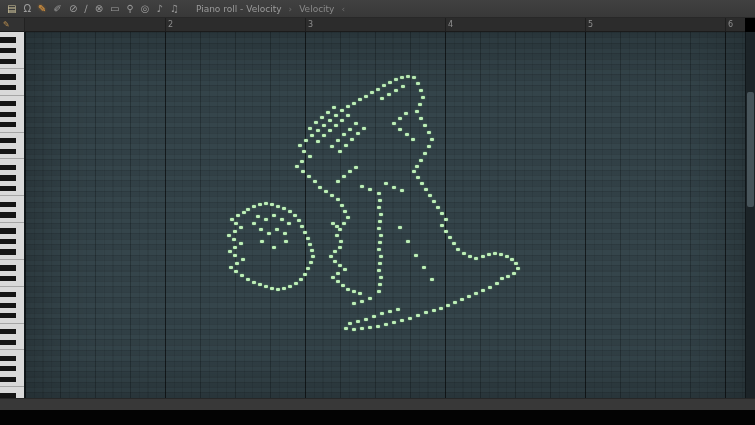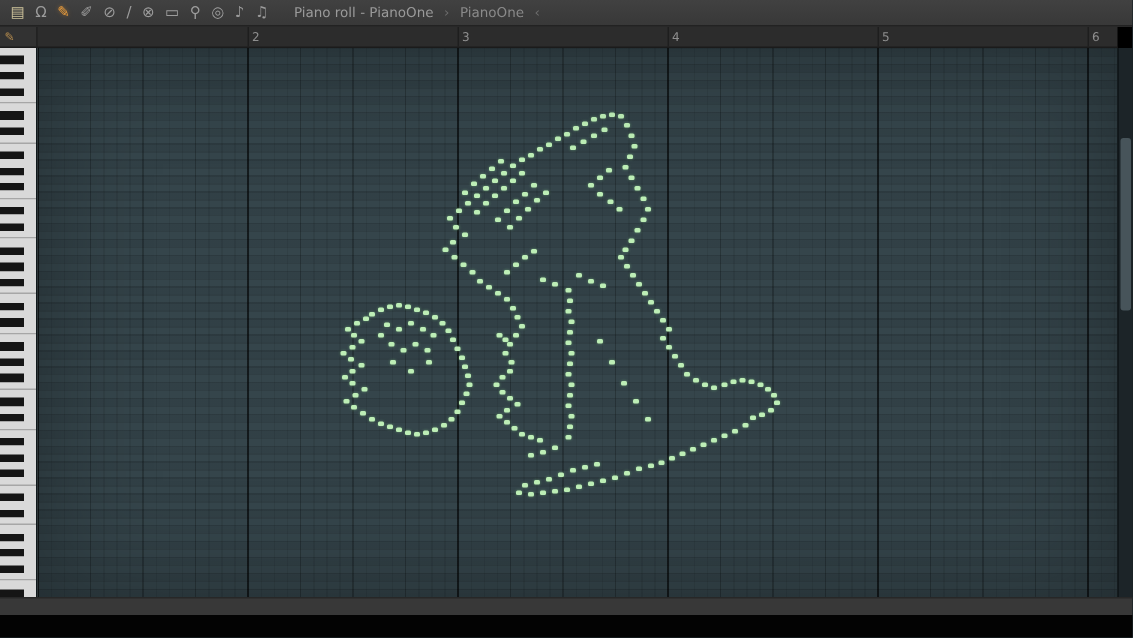--- a/index.html
+++ b/index.html
@@ -93,23 +93,23 @@
       <span class="tool-icon">✐</span>
       <span class="tool-icon">⊘</span>
       <span class="tool-icon">∕</span>
       <span class="tool-icon">⊗</span>
       <span class="tool-icon">▭</span>
       <span class="tool-icon">⚲</span>
       <span class="tool-icon">◎</span>
       <span class="tool-icon">♪</span>
       <span class="tool-icon">♫</span>
     </span>
-  <span class="tb-title">Piano roll - PianoOne</span>
+  <span class="tb-title">Piano roll - Velocity</span>
   <span class="tb-sep">›</span>
-  <span class="tb-target">PianoOne</span>
+  <span class="tb-target">Velocity</span>
   <span class="tb-chev">‹</span>
 </div>
 
 <div class="ruler-corner">✎</div>
 <div class="ruler">
     <div class="bar-tick" style="left: 140px;"></div>
     <div class="bar-label" style="left: 143px;">2</div>
     <div class="bar-tick" style="left: 280px;"></div>
     <div class="bar-label" style="left: 283px;">3</div>
     <div class="bar-tick" style="left: 420px;"></div>

